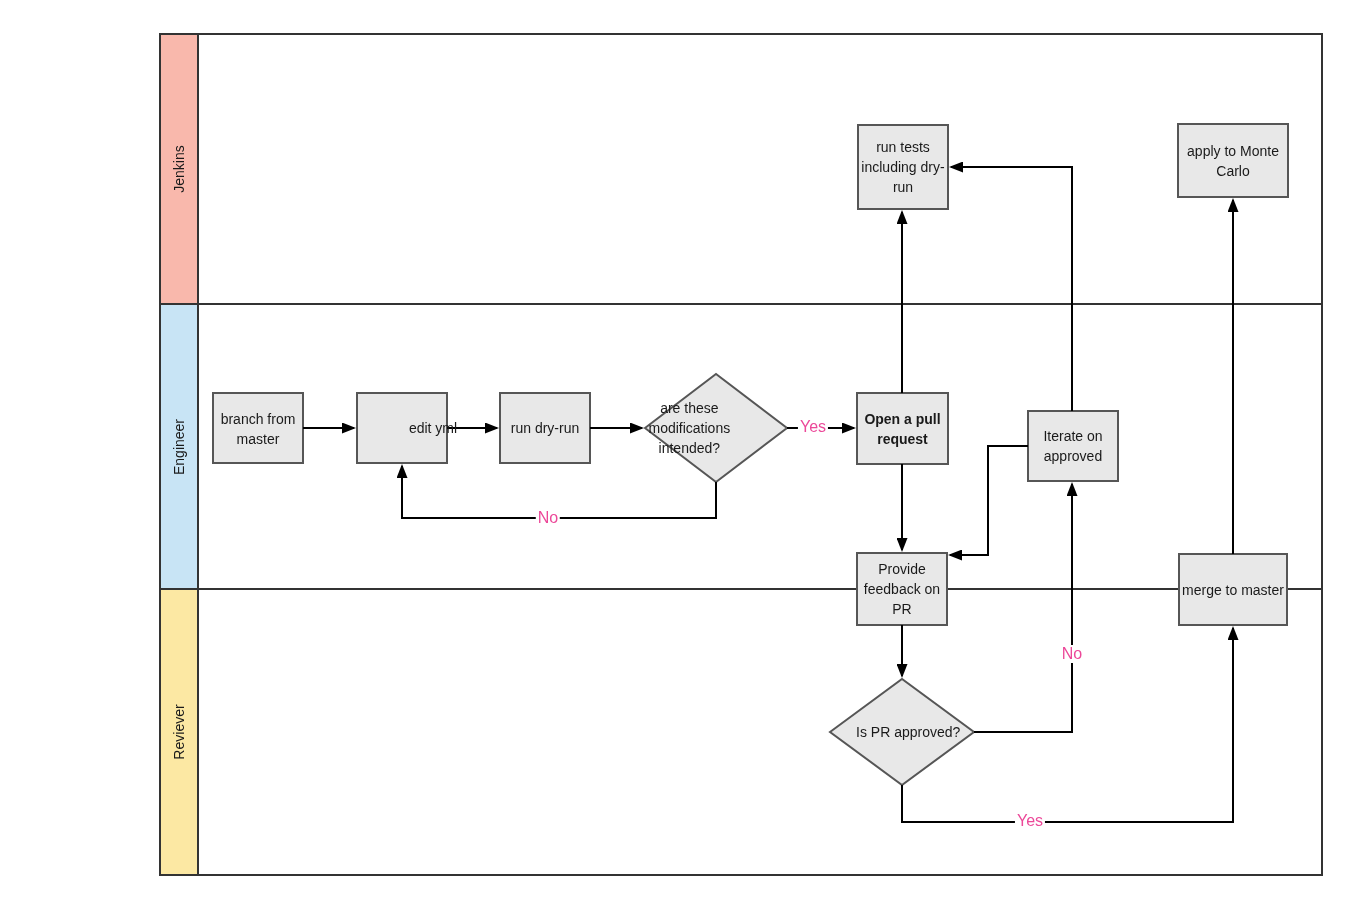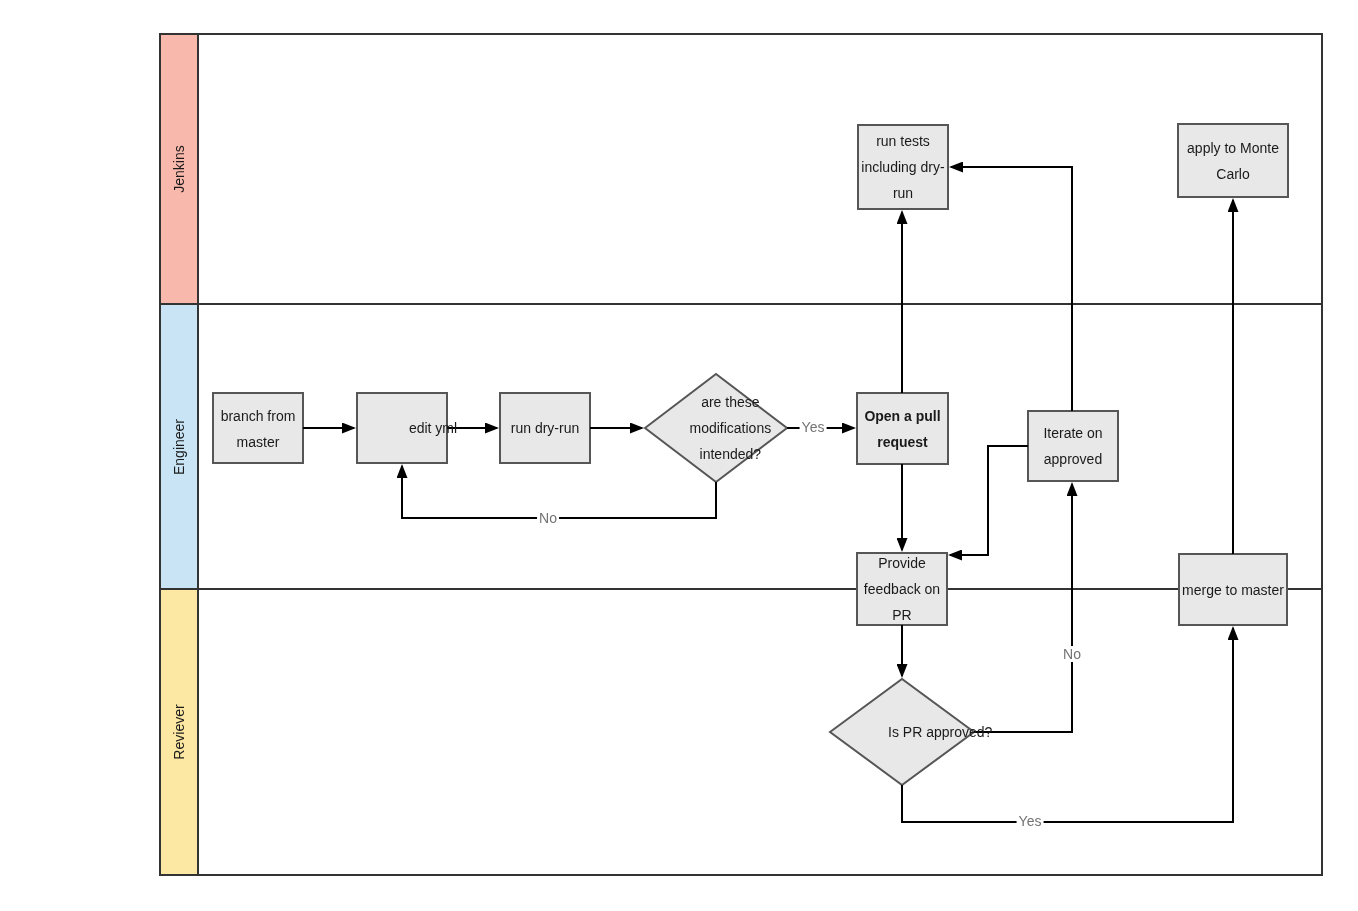--- a/index.html
+++ b/index.html
@@ -28,39 +28,39 @@
     height: 911px;
     pointer-events: none;
   }
   .node-label {
     position: absolute;
     display: flex;
     align-items: center;
     justify-content: center;
     text-align: center;
     font-size: 14px;
-    line-height: 26px;
+    line-height: 20px;
     color: #1a1a1a;
     white-space: pre-line;
   }
   .lane-label {
     position: absolute;
     transform: translate(-50%, -50%) rotate(-90deg);
     transform-origin: center center;
     font-size: 14px;
     color: #1a1a1a;
     white-space: nowrap;
   }
   .edge-label {
     position: absolute;
     transform: translate(-50%, -50%);
     background: #ffffff;
     padding: 0 2px;
-    font-size: 14px;
-    color: #737373;
+    font-size: 16px;
+    color: #ec4899;
     white-space: nowrap;
   }
 </style>
 </head>
 <body>
 
 <div id="canvas">
   <svg id="diagram-svg" width="1358" height="911" viewBox="0 0 1358 911" xmlns="http://www.w3.org/2000/svg">
     <defs>
       <marker id="arrowhead" markerUnits="userSpaceOnUse" markerWidth="14" markerHeight="11" refX="12" refY="5.5" orient="auto">
@@ -104,26 +104,26 @@
         <polyline points="1233,554 1233,200" fill="none" stroke="#000000" stroke-width="2" marker-end="url(#arrowhead)"></polyline>
       </g>
   </svg>
   <div id="overlay">
       <div class="lane-label" style="left: 179px; top: 169px;">Jenkins</div>
       <div class="lane-label" style="left: 179px; top: 446.5px;">Engineer</div>
       <div class="lane-label" style="left: 179px; top: 732px;">Reviever</div>
       <div class="node-label" style="left: 213px; top: 394px; width: 90px; height: 70px;">branch from master</div>
       <div class="node-label" style="left: 357px; top: 393px; width: 90px; height: 70px; margin-left: 31px;">edit yml</div>
       <div class="node-label" style="left: 500px; top: 393px; width: 90px; height: 70px;">run dry-run</div>
-      <div class="node-label" style="left: 670px; top: 384.8px; width: 120.7px; height: 86.4px;">are these modifications intended?</div>
+      <div class="node-label" style="left: 629px; top: 384.8px; width: 120.7px; height: 86.4px;">are these modifications intended?</div>
       <div class="node-label" style="left: 857px; top: 393px; width: 91px; height: 71px; font-weight: bold;">Open a pull request</div>
       <div class="node-label" style="left: 858px; top: 125px; width: 90px; height: 84px;">run tests including dry-run</div>
       <div class="node-label" style="left: 1178px; top: 124px; width: 110px; height: 73px;">apply to Monte Carlo</div>
       <div class="node-label" style="left: 1028px; top: 411px; width: 90px; height: 70px;">Iterate on approved</div>
       <div class="node-label" style="left: 857px; top: 553px; width: 90px; height: 72px;">Provide feedback on PR</div>
-      <div class="node-label" style="left: 879px; top: 689.6px; width: 122.4px; height: 84.8px;">Is PR approved?</div>
+      <div class="node-label" style="left: 847px; top: 689.6px; width: 122.4px; height: 84.8px;">Is PR approved?</div>
       <div class="node-label" style="left: 1179px; top: 554px; width: 108px; height: 71px; border-radius: 29px;">merge to master</div>
       <div class="edge-label" style="left: 813px; top: 427px;">Yes</div>
       <div class="edge-label" style="left: 548px; top: 518px;">No</div>
       <div class="edge-label" style="left: 1072px; top: 654px;">No</div>
       <div class="edge-label" style="left: 1030px; top: 821px;">Yes</div>
     </div>
 </div>
 
 </body></html>

